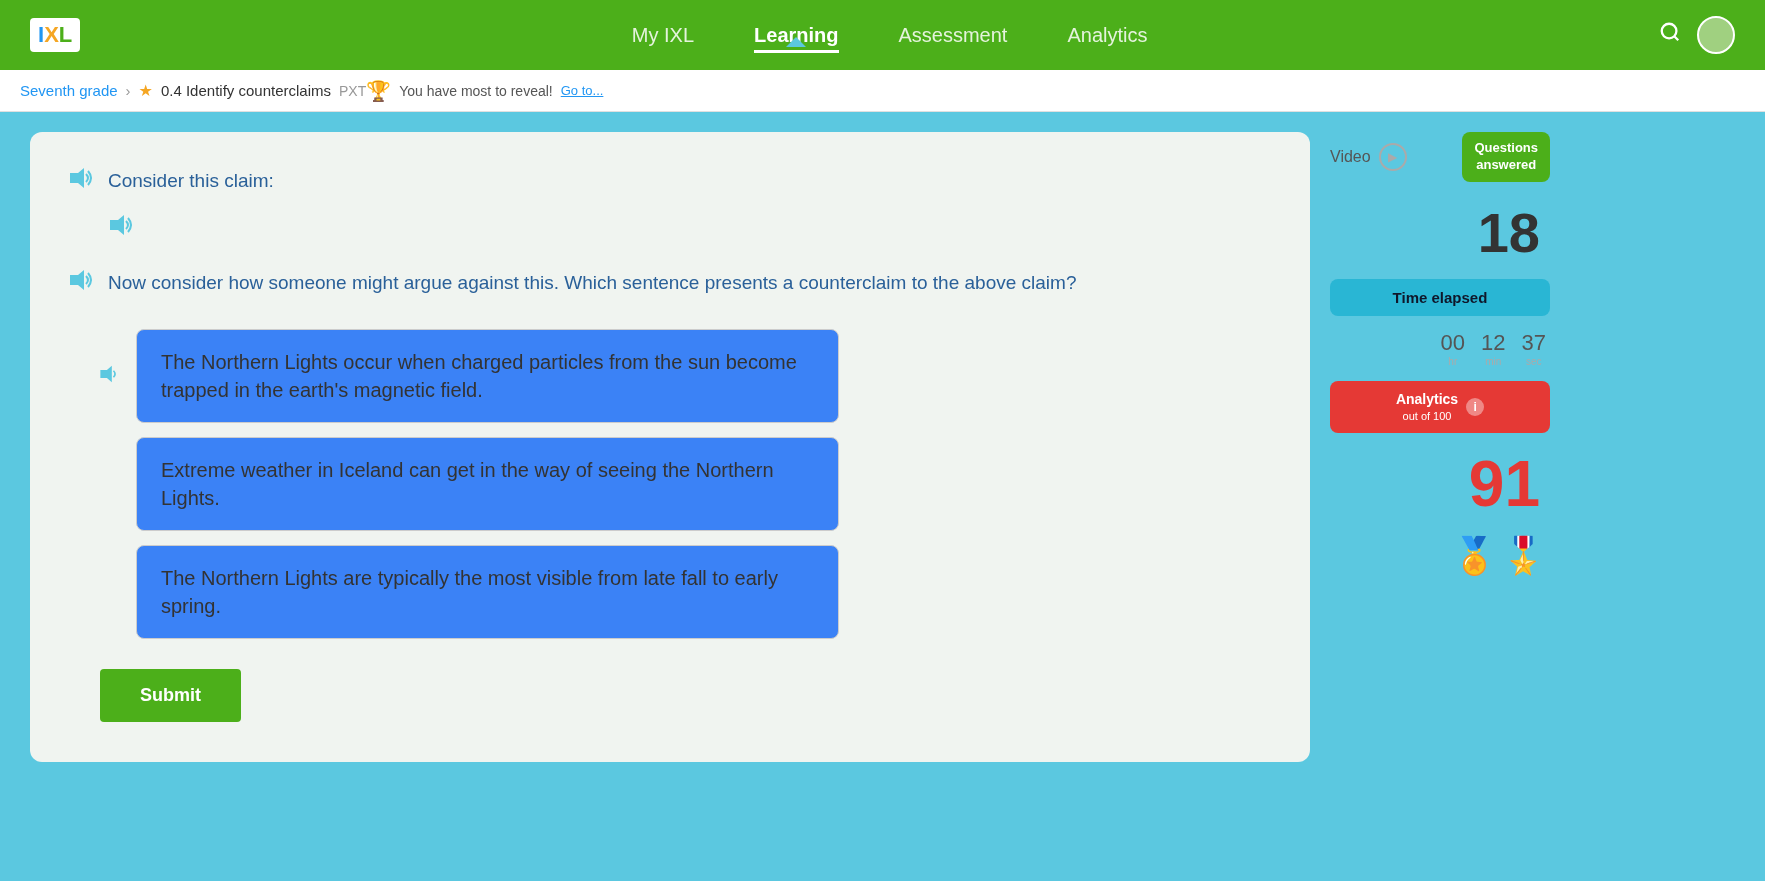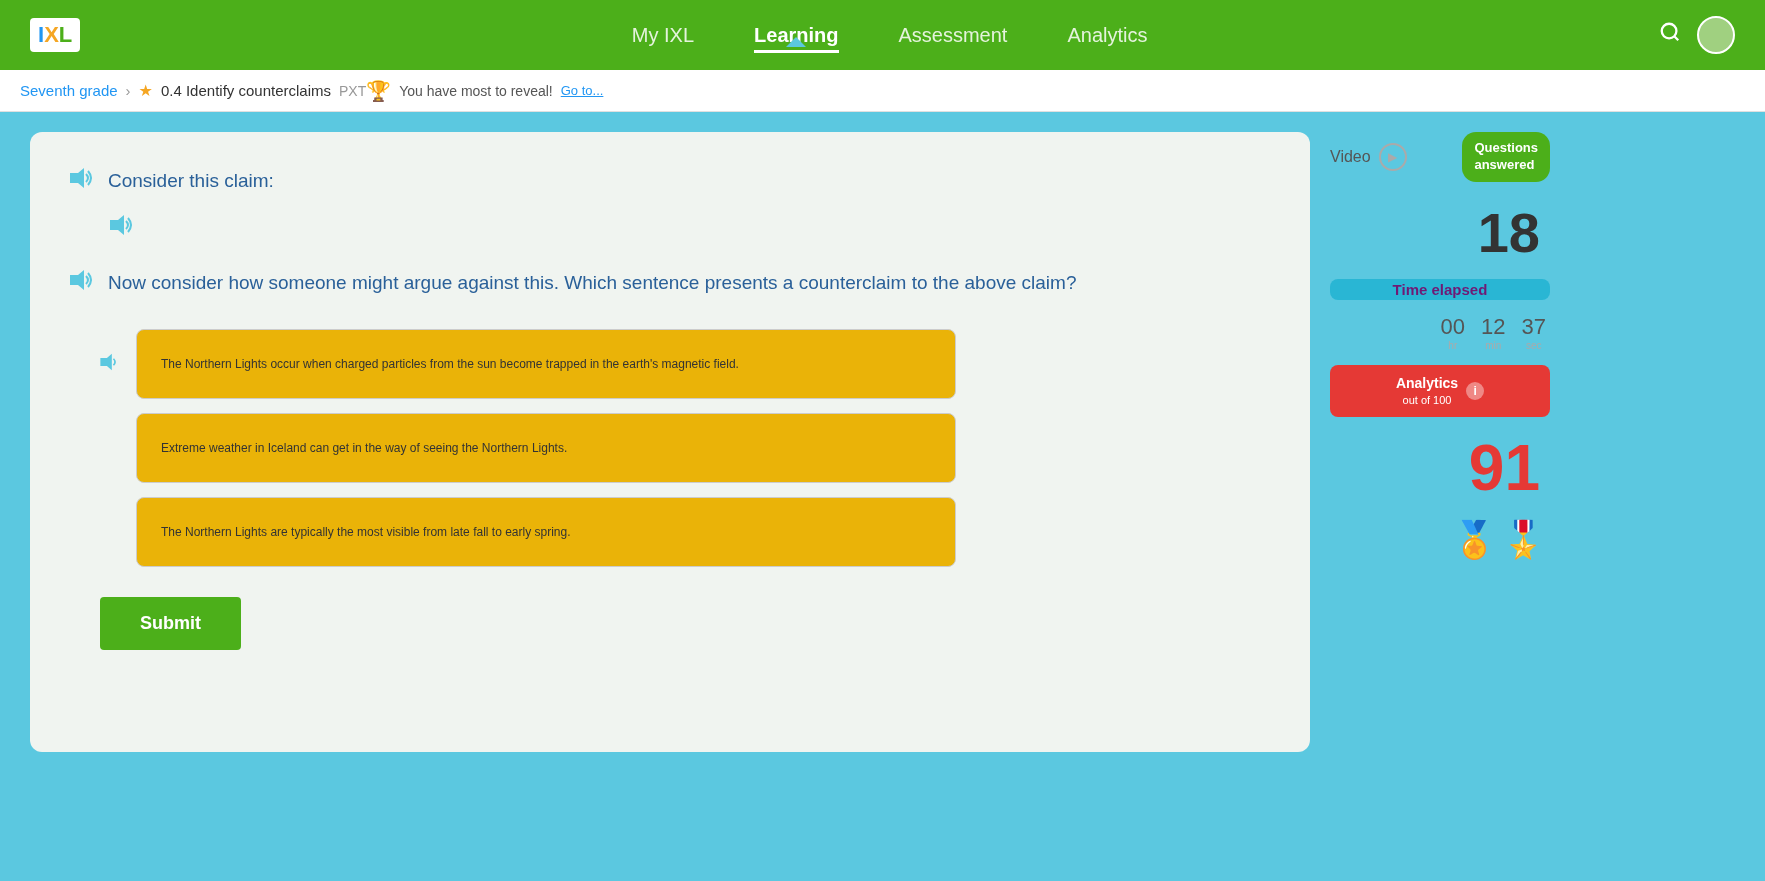--- a/index.html
+++ b/index.html
@@ -150,28 +150,28 @@
       flex-direction: column;
       gap: 14px;
       margin-left: 30px;
     }
     .choice-row {
       display: flex;
       align-items: center;
       gap: 14px;
     }
     .choice-box {
-      background: #eab308;
+      background: #3b82f6;
       border: 1.5px solid #ccc;
       border-radius: 8px;
       padding: 18px 24px;
-      font-size: 12px;
+      font-size: 20px;
       color: #333;
       cursor: pointer;
-      width: 820px;
+      width: 703px;
       min-height: 70px;
       display: flex;
       align-items: center;
       line-height: 1.4;
     }
 
     
     .submit-area {
       margin-top: 30px;
       margin-left: 30px;
@@ -214,43 +214,43 @@
       display: flex;
       align-items: center;
       justify-content: center;
       color: #aaa;
       font-size: 12px;
     }
 
     .questions-answered-btn {
       background: #4caf1a;
       color: white;
-      border-radius: 14px;
+      border-radius: 8px;
       padding: 12px 16px;
       font-size: 15px;
       font-weight: 600;
-      text-align: left;
+      text-align: center;
       cursor: pointer;
       border: none;
       line-height: 1.3;
     }
 
     .questions-count {
       font-size: 56px;
       font-weight: 700;
       color: #333;
       text-align: right;
       padding-right: 10px;
     }
 
     .time-elapsed-btn {
       background: #29b6d4;
-      color: #701a75;
+      color: #0f172a;
       border-radius: 8px;
-      padding: 2px 16px;
+      padding: 10px 16px;
       font-size: 15px;
       font-weight: 600;
       text-align: center;
       cursor: pointer;
       border: none;
     }
 
     .time-display {
       display: flex;
       gap: 4px;

